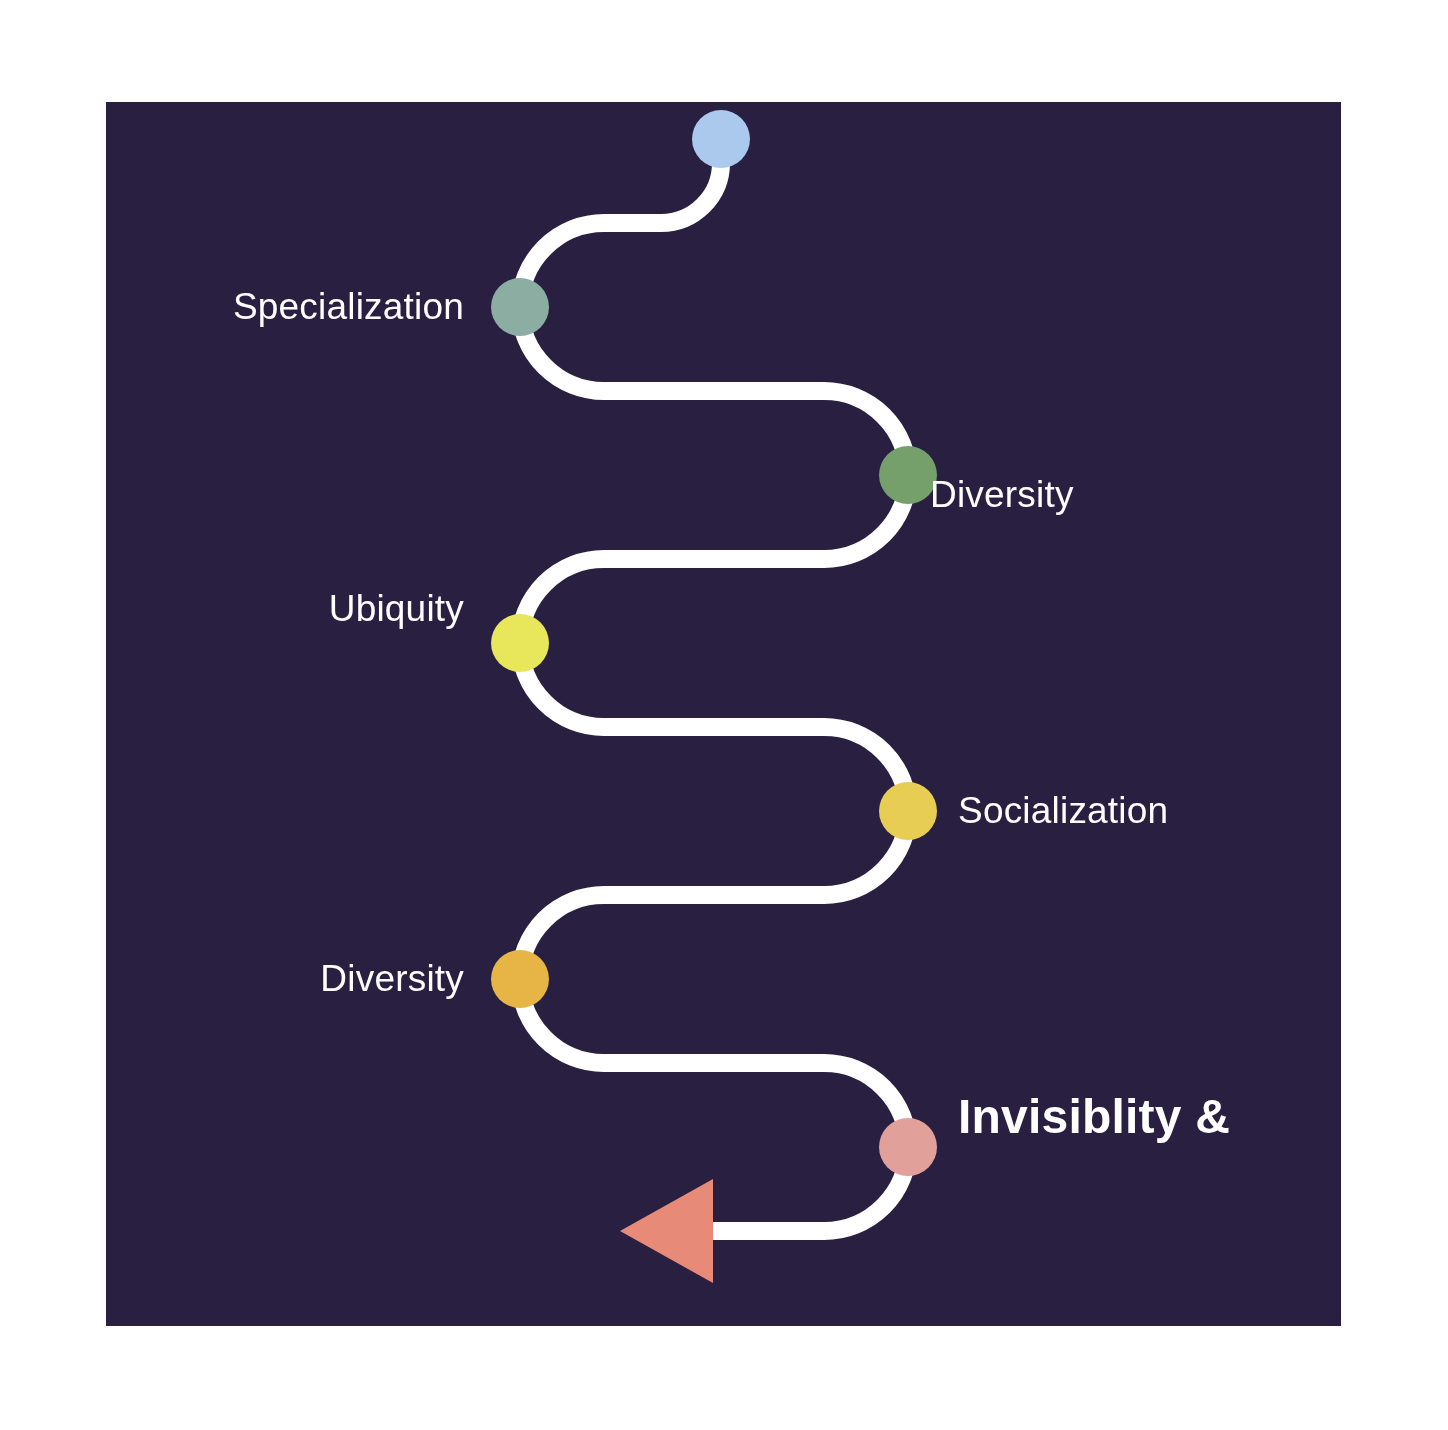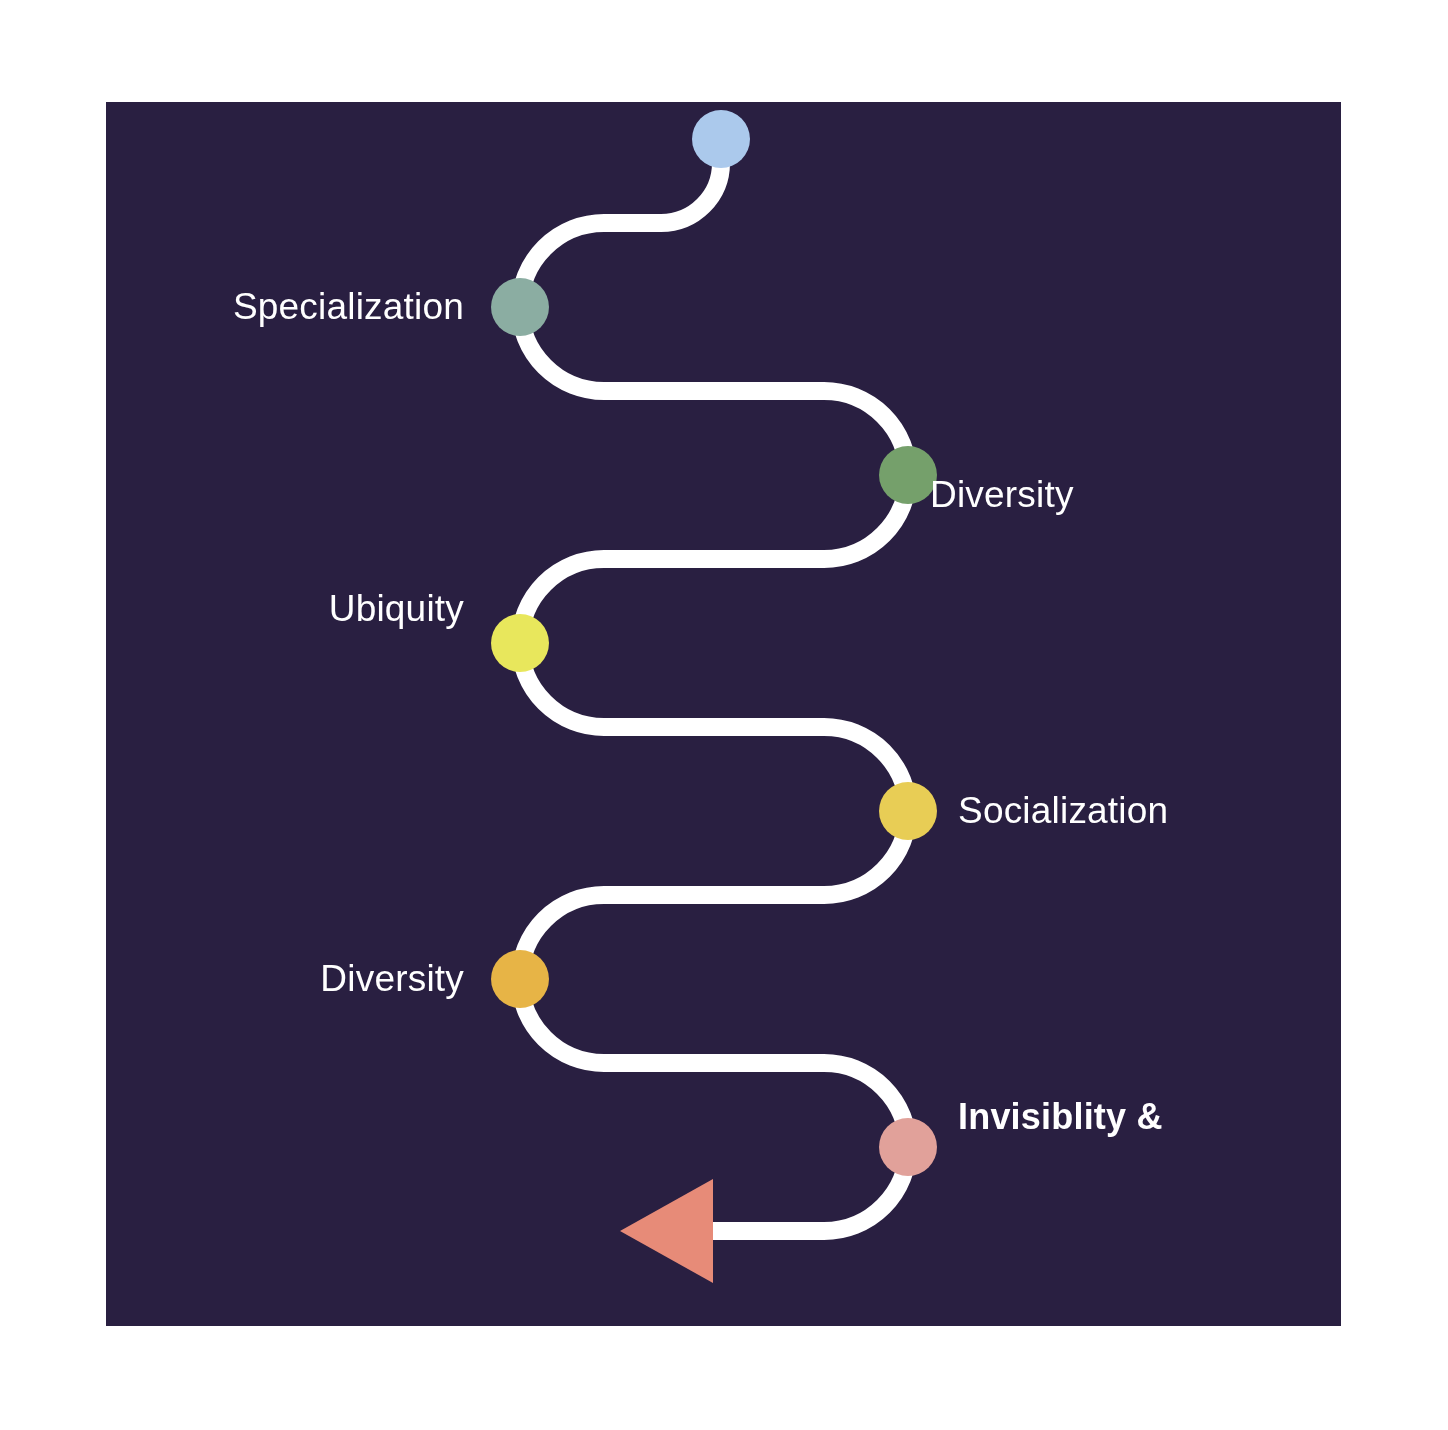--- a/index.html
+++ b/index.html
@@ -38,21 +38,21 @@
     font-size: 37px;
     font-weight: 400;
     white-space: nowrap;
     transform: translateY(-50%);
     letter-spacing: 0.2px;
   }
   .label.align-right { text-align: right; }
   .label-bold-block {
     position: absolute;
     color: #ffffff;
-    font-size: 36px;
+    font-size: 48px;
     font-weight: 700;
     line-height: 46px;
     letter-spacing: 0.2px;
   }
   .label-bold-block div { white-space: nowrap; }
 </style>
 </head>
 <body>
 
 <div class="canvas">

